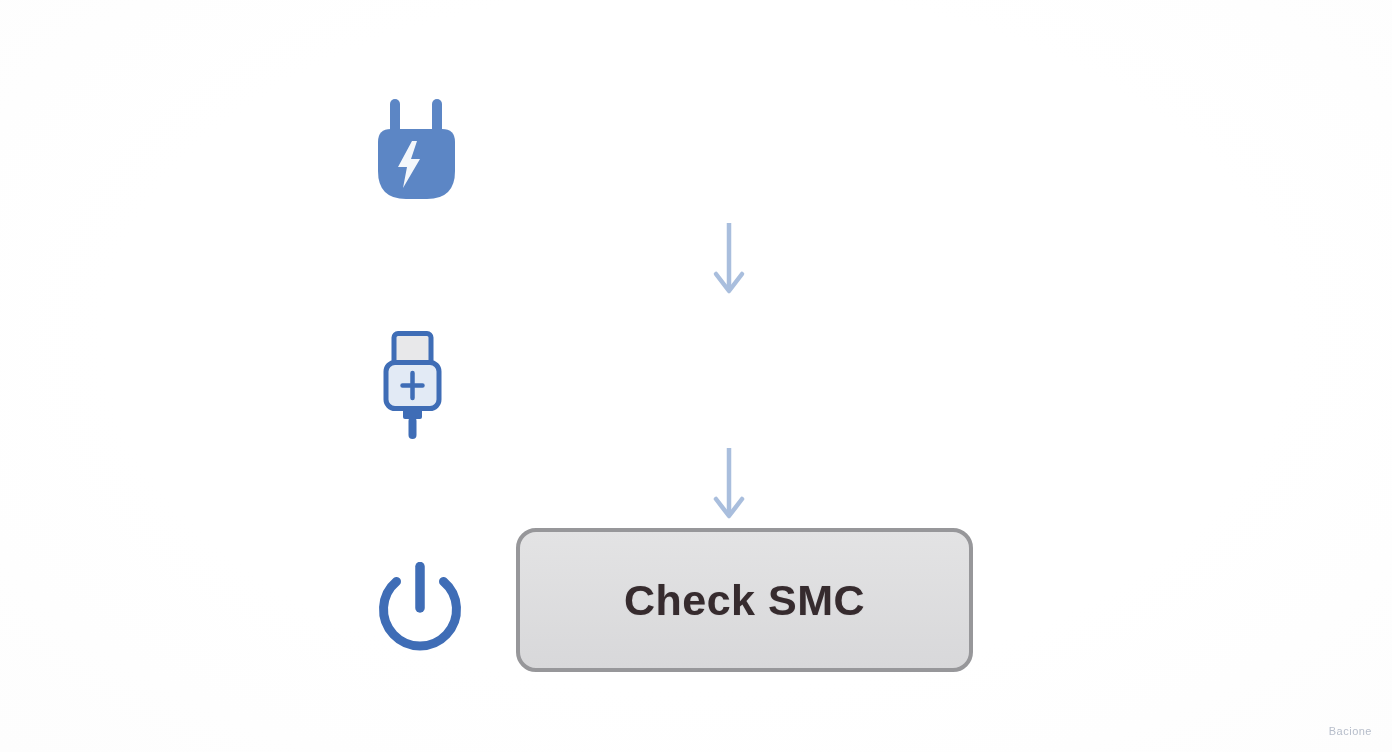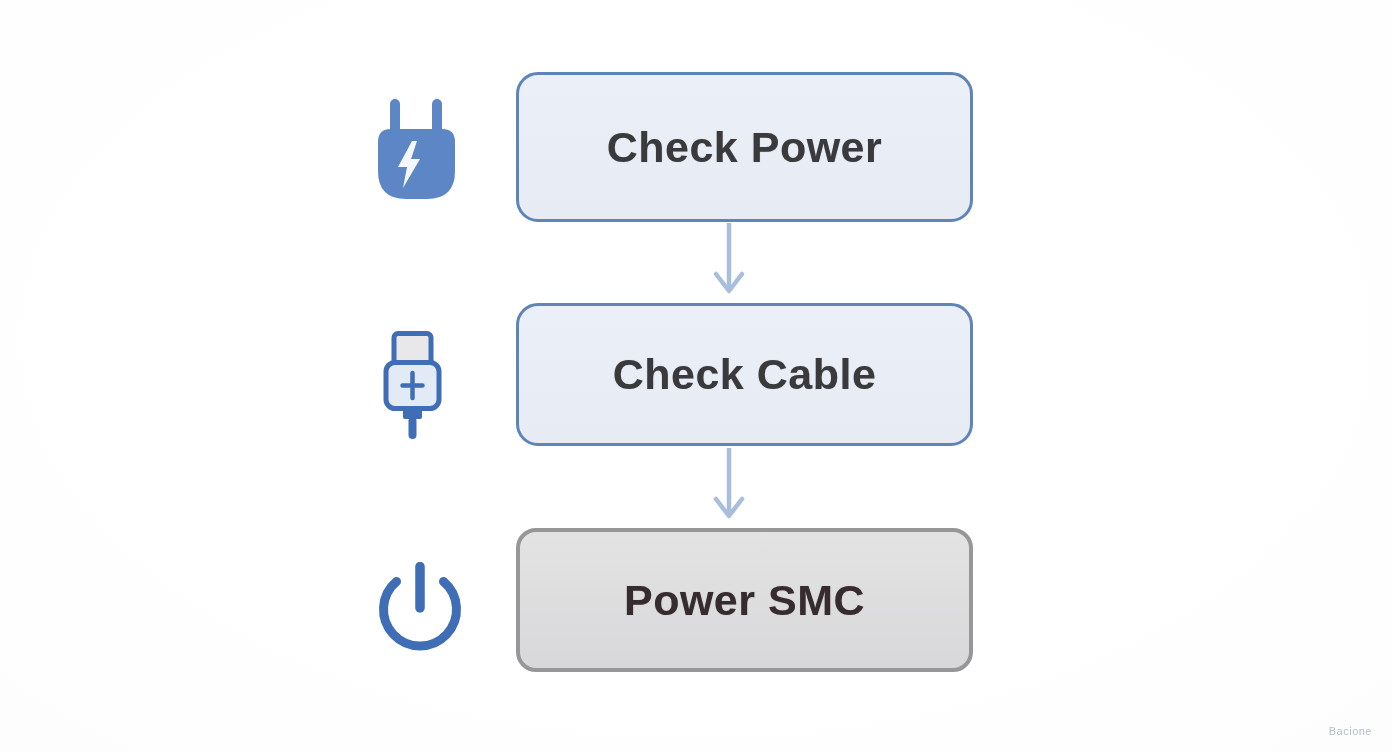--- a/index.html
+++ b/index.html
@@ -68,54 +68,48 @@
 
   <div class="icon-wrap" id="icon-plug">
     <svg width="77" height="101" viewBox="0 0 77 101" xmlns="http://www.w3.org/2000/svg">
       <rect x="12" y="0" width="10" height="36" rx="5" fill="#5c86c5"></rect>
       <rect x="54" y="0" width="10" height="36" rx="5" fill="#5c86c5"></rect>
       <path d="M13 30 H64 Q77 30 77 43 V72 Q77 100 49 100 H28 Q0 100 0 72 V43 Q0 30 13 30 Z" fill="#5c86c5"></path>
       <path d="M34 42 L20 68 H29 L25 89 L42 60 H33 L39 42 Z" fill="#f4f7fb"></path>
     </svg>
   </div>
 
-  <div class="node node-blue" id="node-1">
-    <span class="node-label">Check Power</span>
-  </div>
 
   <svg class="arrow" id="arrow-1" viewBox="0 0 36 73" xmlns="http://www.w3.org/2000/svg">
     <path d="M18 0 V64" stroke="#a9bedd" stroke-width="4.5" stroke-linecap="round" fill="none"></path>
     <path d="M5 51 L18 68 L31 51" stroke="#a9bedd" stroke-width="4.5" stroke-linecap="round" stroke-linejoin="round" fill="none"></path>
   </svg>
 
   <div class="icon-wrap" id="icon-usb">
     <svg width="59" height="109" viewBox="0 0 59 109" xmlns="http://www.w3.org/2000/svg">
       <rect x="11" y="2.5" width="37" height="32" rx="4" fill="#e8e8ea" stroke="#3f6db6" stroke-width="5"></rect>
       <rect x="3" y="31.5" width="53" height="46" rx="9" fill="#e2eaf5" stroke="#3f6db6" stroke-width="5"></rect>
       <path d="M29.5 42 V67 M19.5 54.5 H39.5" stroke="#3f6db6" stroke-width="4.5" stroke-linecap="round"></path>
       <rect x="20" y="77" width="19" height="11" rx="2" fill="#3f6db6"></rect>
       <rect x="25.5" y="86" width="8" height="22" rx="4" fill="#3f6db6"></rect>
     </svg>
   </div>
 
-  <div class="node node-blue" id="node-2">
-    <span class="node-label">Check Cable</span>
-  </div>
 
   <svg class="arrow" id="arrow-2" viewBox="0 0 36 73" xmlns="http://www.w3.org/2000/svg">
     <path d="M18 0 V64" stroke="#a9bedd" stroke-width="4.5" stroke-linecap="round" fill="none"></path>
     <path d="M5 51 L18 68 L31 51" stroke="#a9bedd" stroke-width="4.5" stroke-linecap="round" stroke-linejoin="round" fill="none"></path>
   </svg>
 
   <div class="icon-wrap" id="icon-power">
     <svg width="92" height="91" viewBox="0 0 92 91" xmlns="http://www.w3.org/2000/svg">
       <path d="M22.5 19.5 A36.5 36.5 0 1 0 69.5 19.5" stroke="#3f6db6" stroke-width="9" stroke-linecap="round" fill="none"></path>
       <path d="M46 4.5 V46" stroke="#3f6db6" stroke-width="9.5" stroke-linecap="round" fill="none"></path>
     </svg>
   </div>
 
   <div class="node node-gray" id="node-3">
-    <span class="node-label">Power SMC</span>
+    <span class="node-label">Check SMC</span>
   </div>
 
   <div class="watermark">Bacione</div>
 
 </div>
 
 </body></html>

